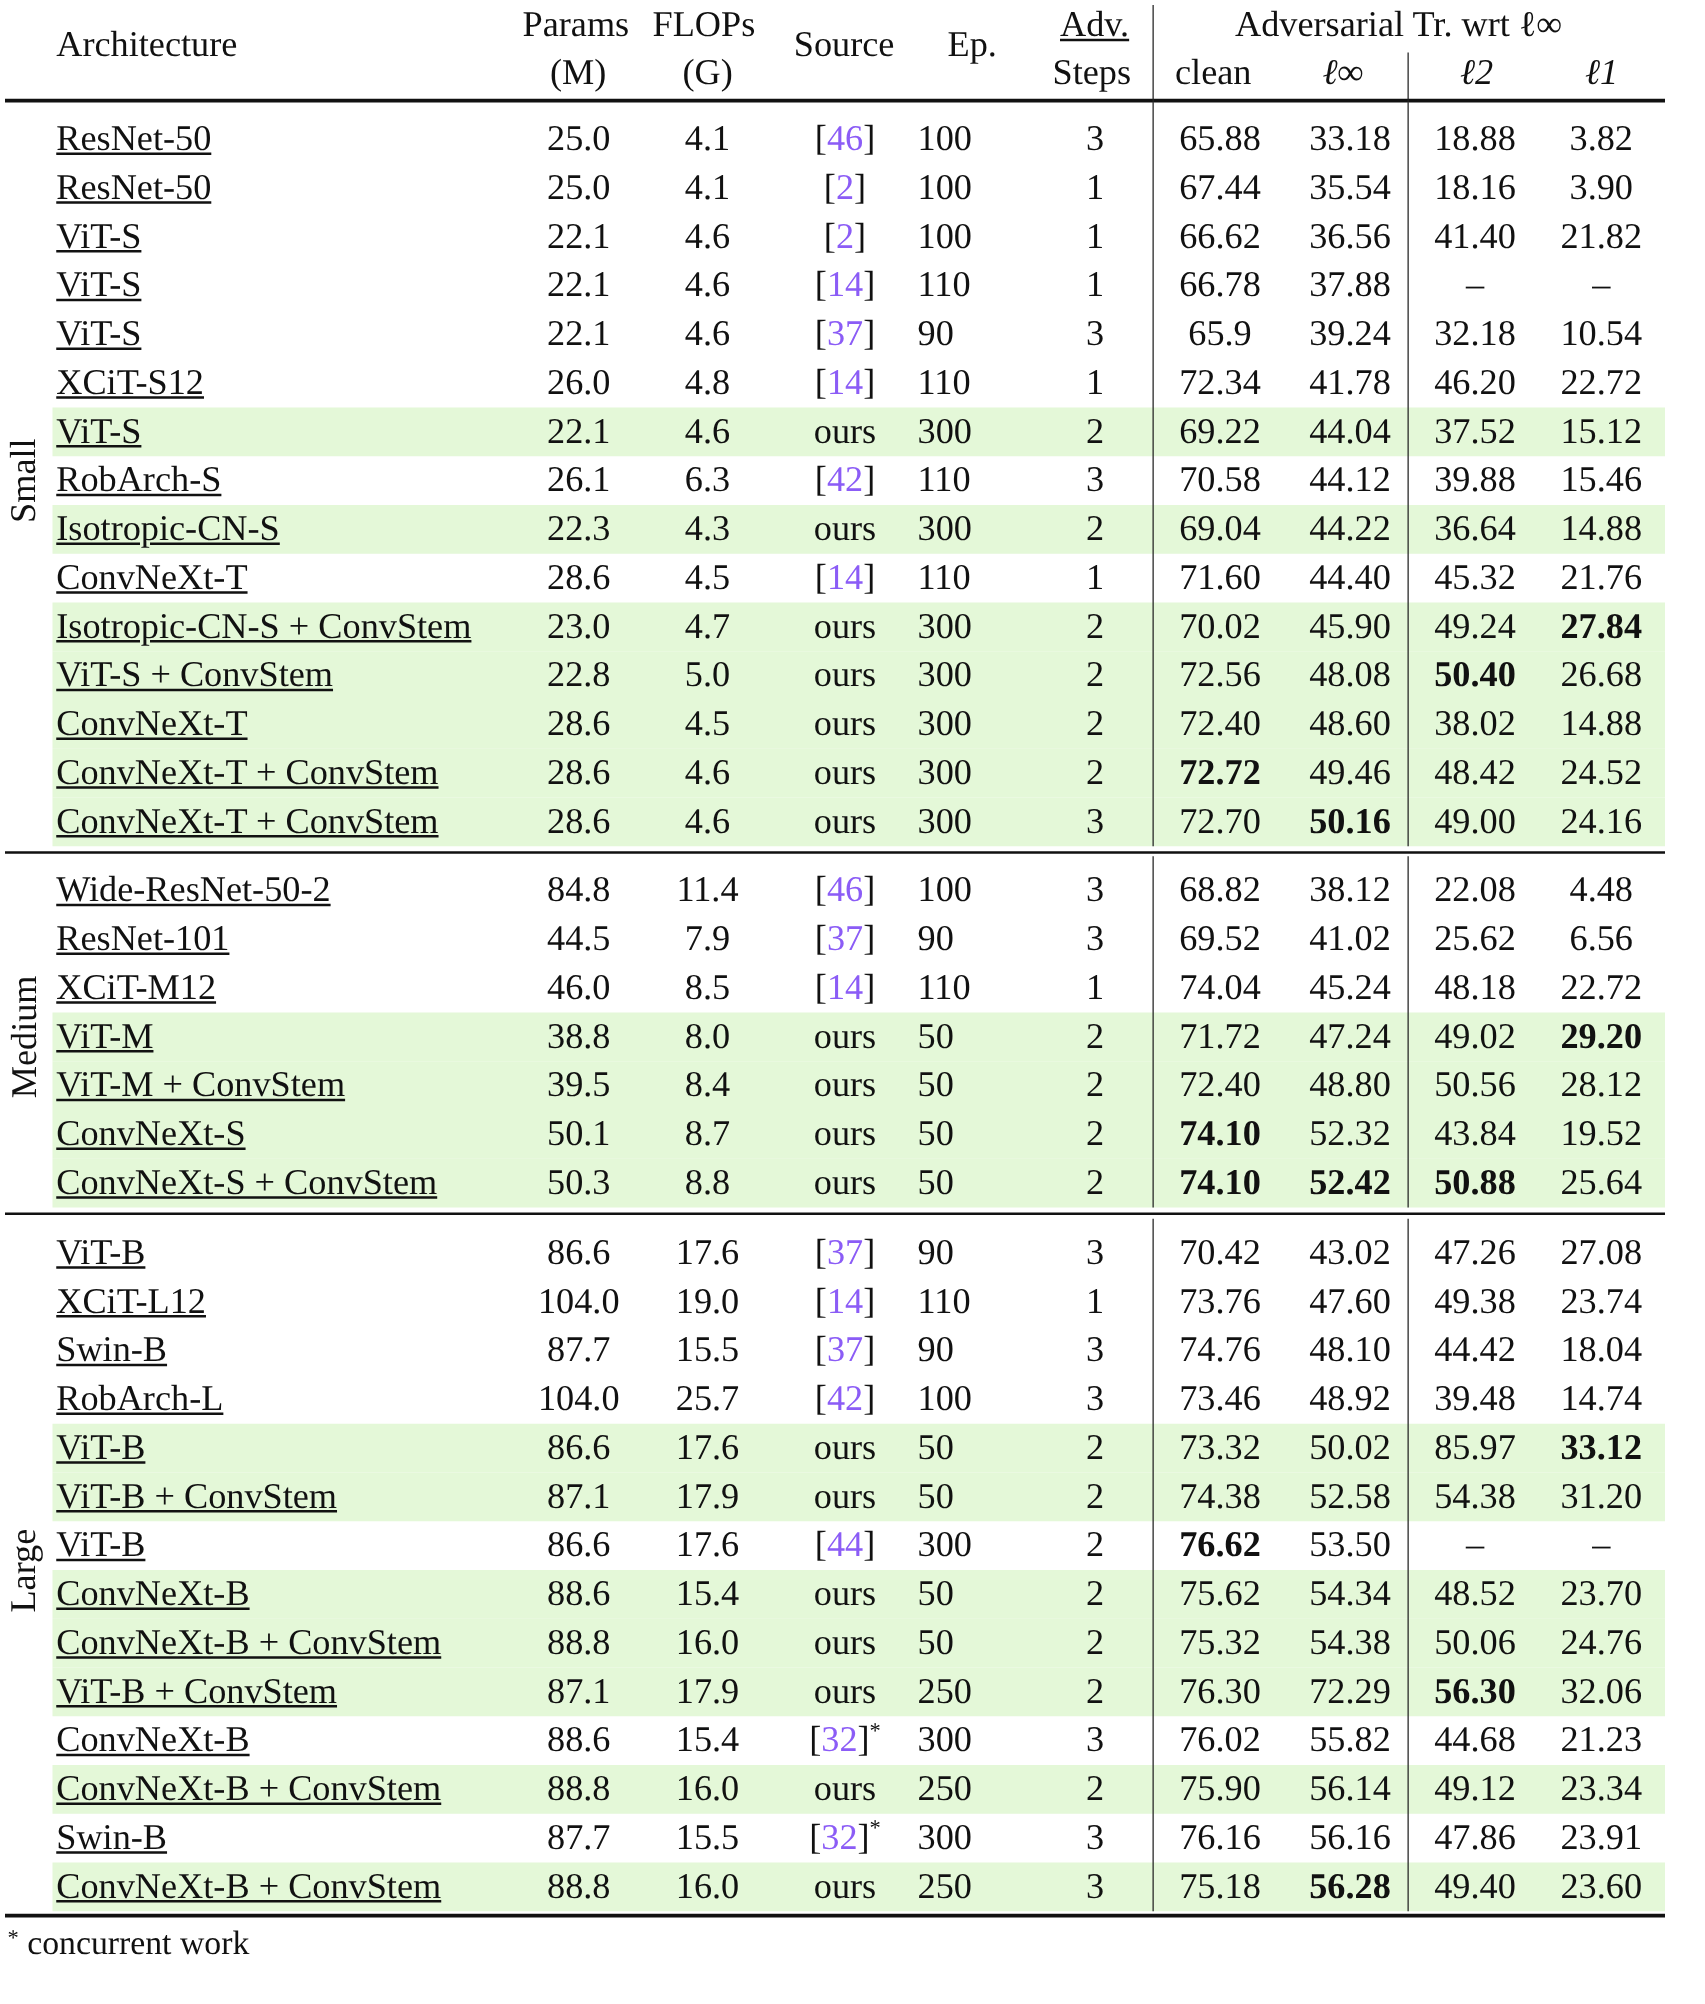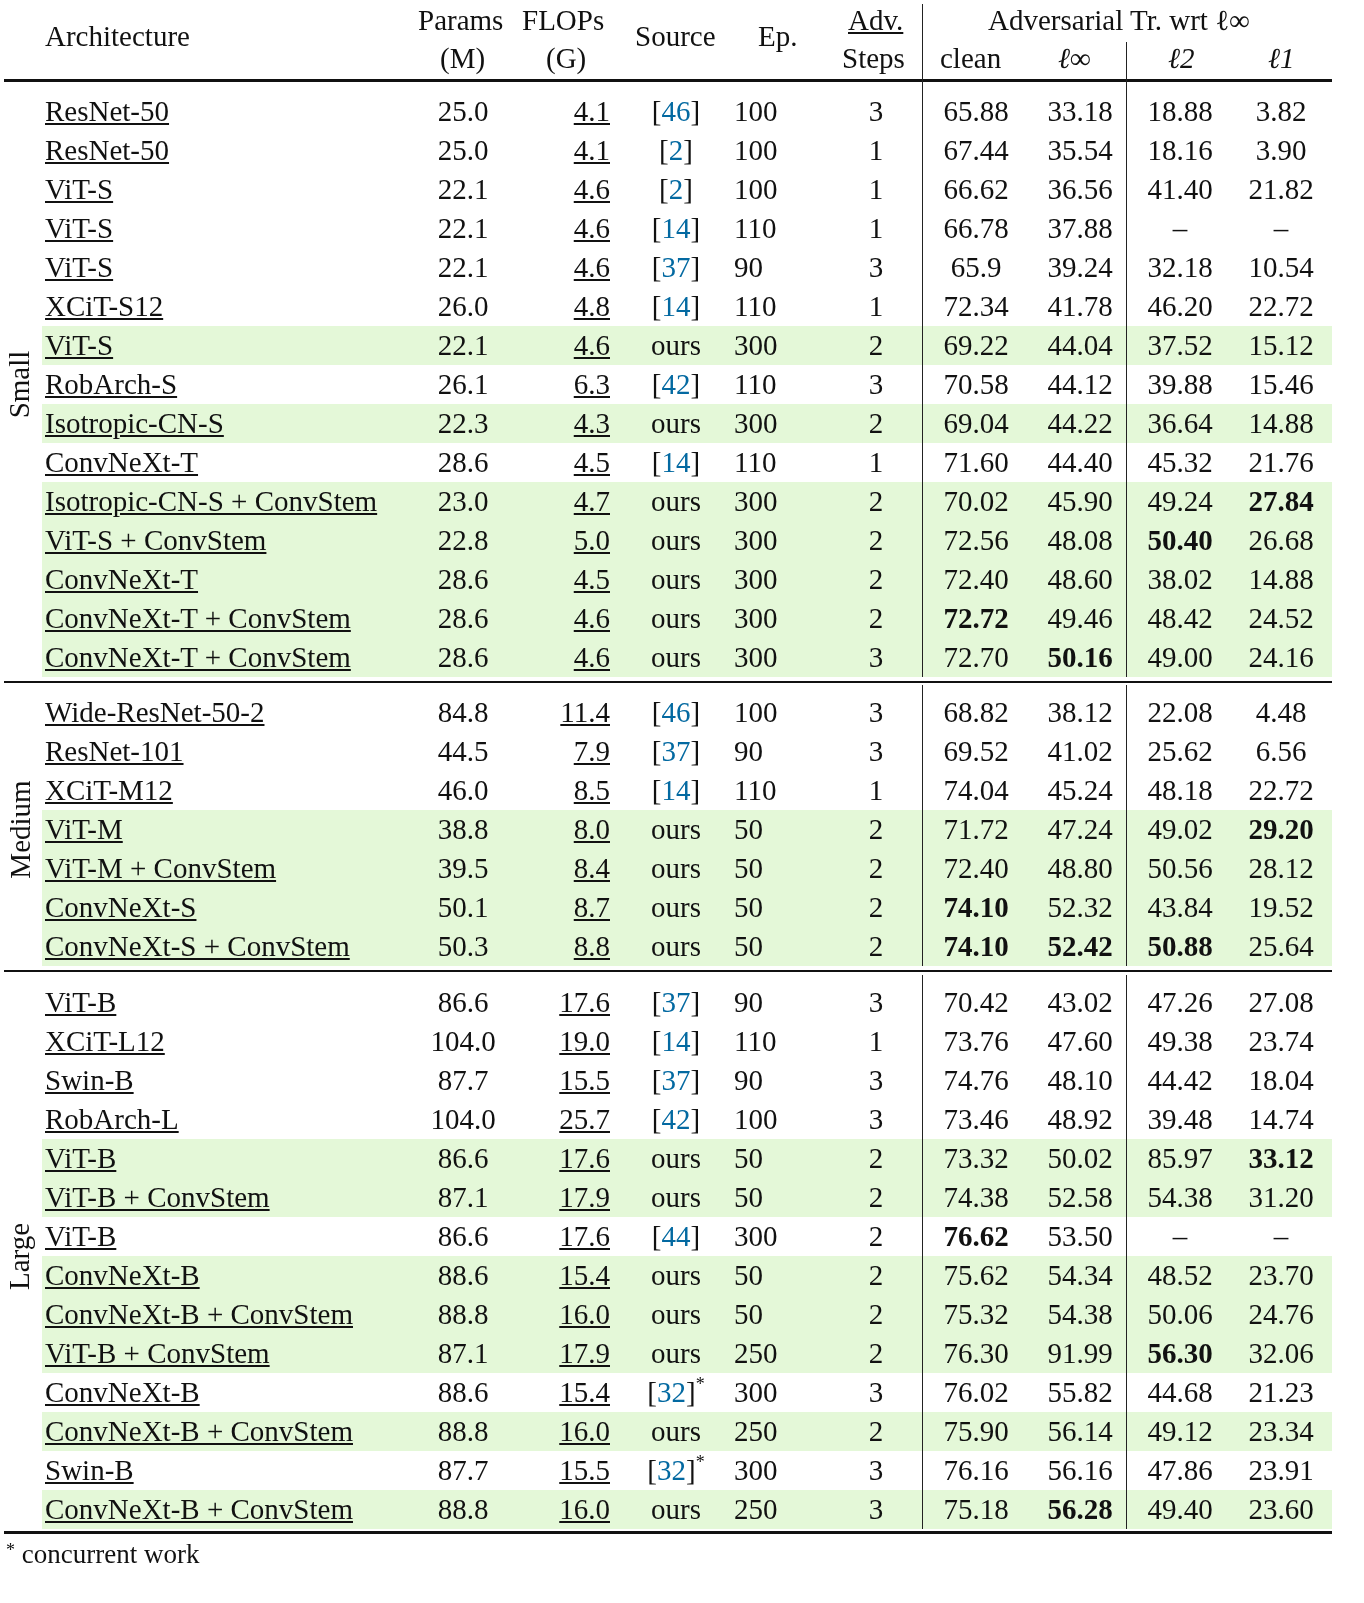--- a/index.html
+++ b/index.html
@@ -8,29 +8,29 @@
     font-family: "Liberation Serif", "DejaVu Serif", serif;
     color: #111;
     position: relative;
   }
   .tbl { position: absolute; left: 4px; top: 0; width: 1328px; }
   .row { position: relative; height: 39px; font-size: 29px; line-height: 39px; }
   .row.green .bg { position: absolute; left: 38px; right: 0; top: 0; bottom: 0; background: #e4f8d8; }
   .cell { position: absolute; top: 0; white-space: nowrap; }
   .c-arch { left: 41px; text-decoration: underline; }
   .c-params { left: 400px; width: 118px; text-align: center; }
-  .c-flops { left: 518px; width: 88px; text-align: right; text-decoration: underline; }
+  .c-flops { left: 518px; width: 88px; text-align: center; }
   .c-src { left: 620px; width: 104px; text-align: center; }
   .c-ep { left: 730px; width: 96px; }
   .c-steps { left: 826px; width: 92px; text-align: center; }
   .c-clean { left: 920px; width: 104px; text-align: center; }
   .c-linf { left: 1024px; width: 104px; text-align: center; }
   .c-l2 { left: 1124px; width: 104px; text-align: center; }
   .c-l1 { left: 1226px; width: 102px; text-align: center; }
-  .cite { color: #0369a1; }
+  .cite { color: #8b5cf6; }
   .b { font-weight: bold; }
   .star { font-size: 18px; vertical-align: top; line-height: 22px; }
   .vline { position: absolute; width: 1px; background: #222; }
   .hrule { position: absolute; left: 4px; width: 1328px; background: #111; }
   .head { position: absolute; font-size: 29px; white-space: nowrap; }
   .section-label {
     position: absolute; font-size: 29px; left: 2px; width: 36px;
     display: flex; align-items: center; justify-content: center;
   }
   .section-label span { transform: rotate(-90deg); white-space: nowrap; display: inline-block; }
@@ -453,21 +453,21 @@
         </div>
         <div class="row green">
           <div class="bg"></div>
           <span class="cell c-arch">ViT-B + ConvStem</span>
           <span class="cell c-params">87.1</span>
           <span class="cell c-flops">17.9</span>
           <span class="cell c-src">ours</span>
           <span class="cell c-ep">250</span>
           <span class="cell c-steps">2</span>
           <span class="cell c-clean">76.30</span>
-          <span class="cell c-linf">91.99</span>
+          <span class="cell c-linf">72.29</span>
           <span class="cell c-l2 b">56.30</span>
           <span class="cell c-l1">32.06</span>
         </div>
         <div class="row">
           <span class="cell c-arch">ConvNeXt-B</span>
           <span class="cell c-params">88.6</span>
           <span class="cell c-flops">15.4</span>
           <span class="cell c-src"><span>[</span><span class="cite">32</span><span>]</span><span class="star">*</span></span>
           <span class="cell c-ep">300</span>
           <span class="cell c-steps">3</span>

